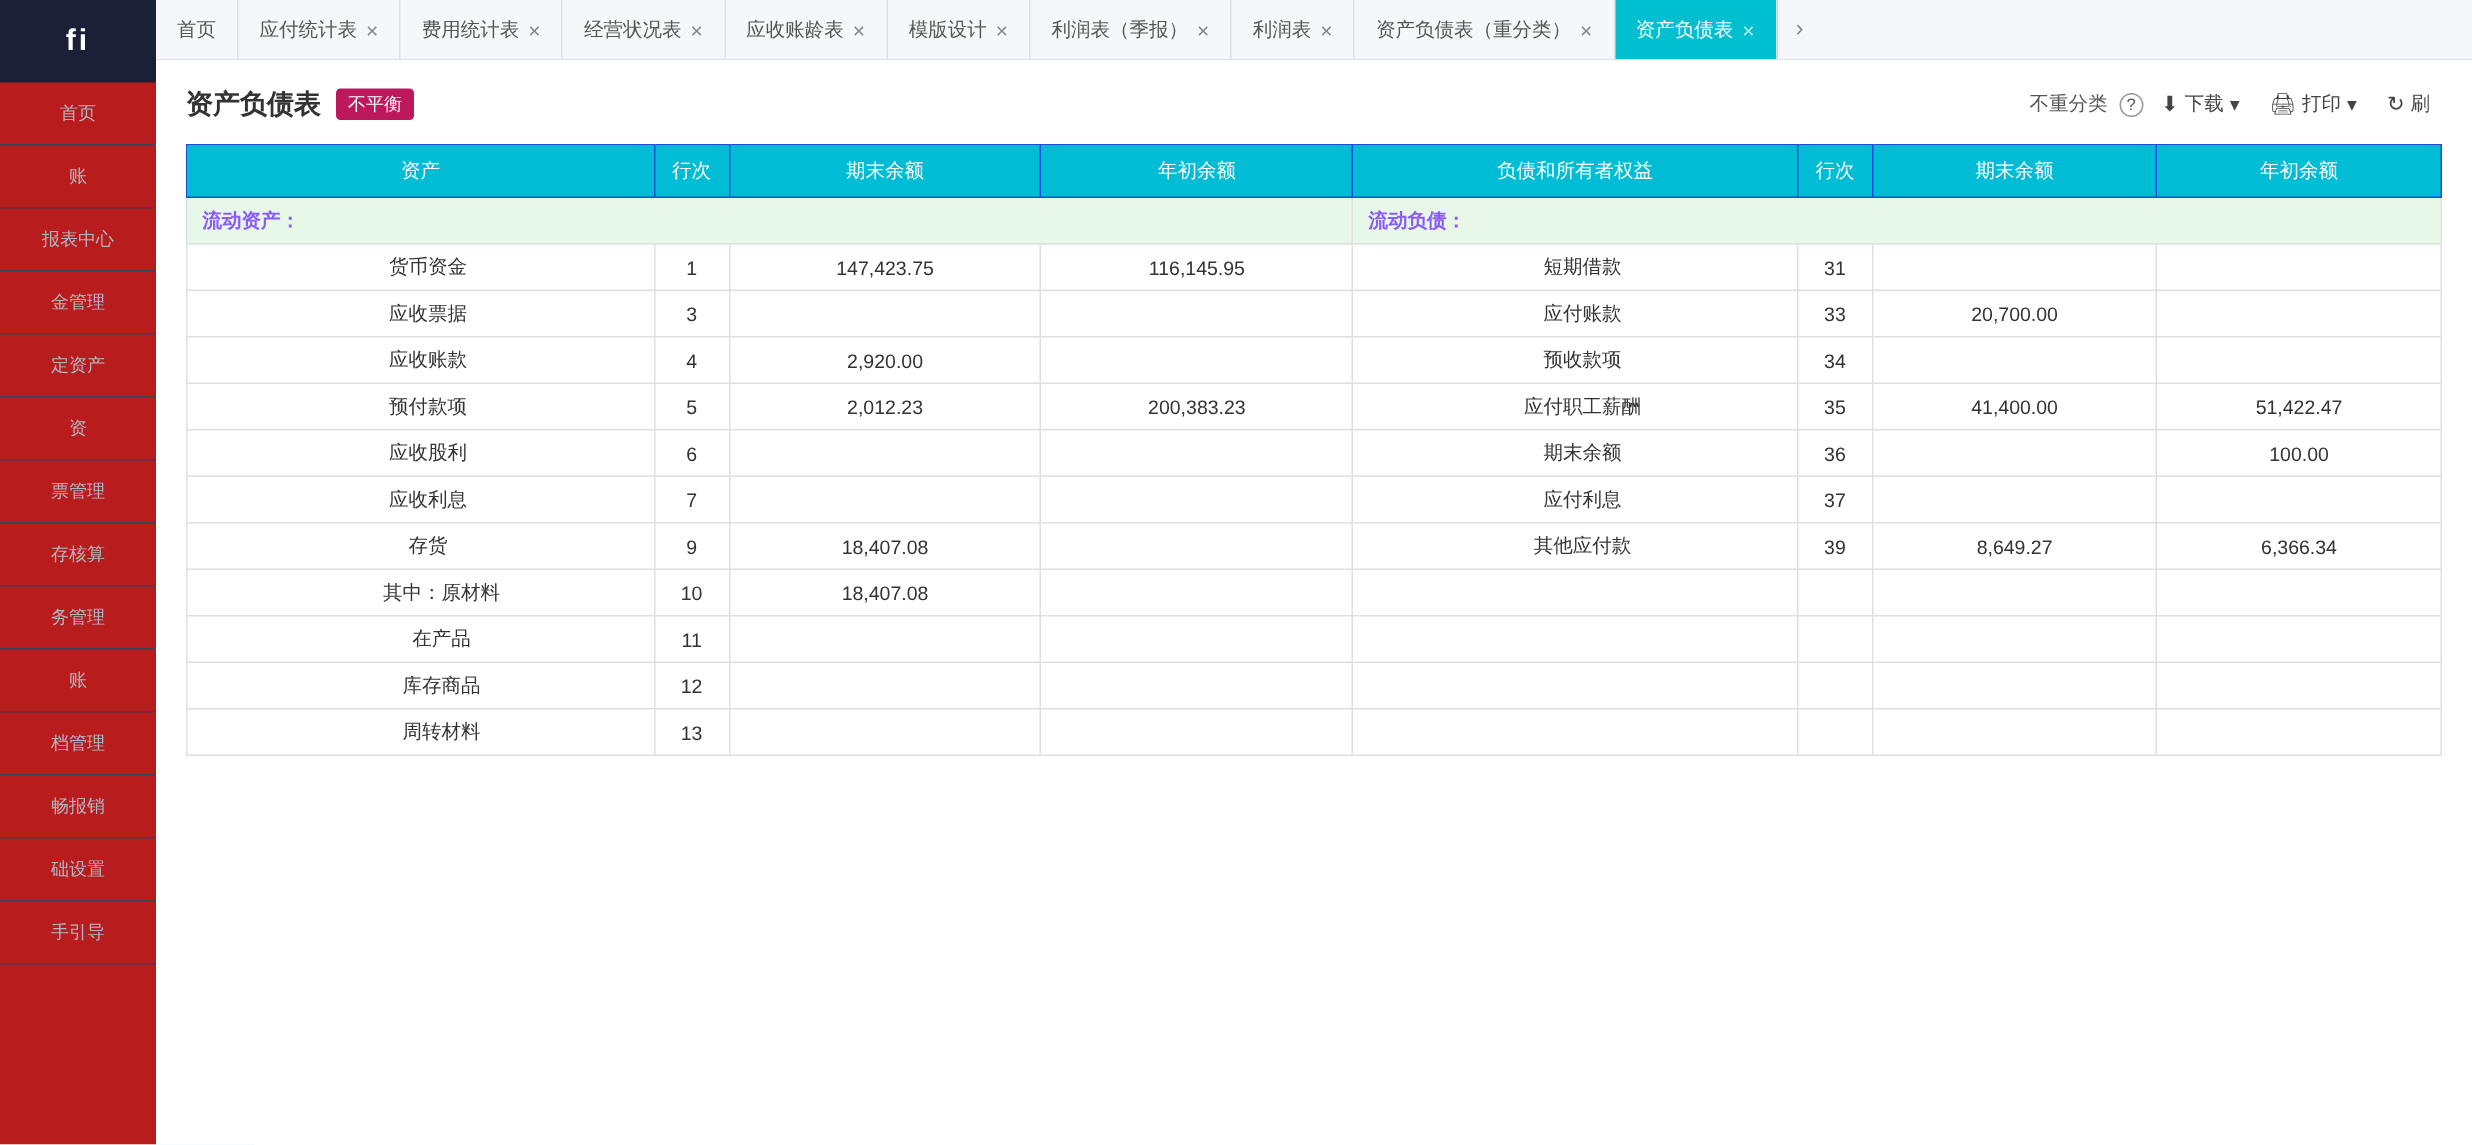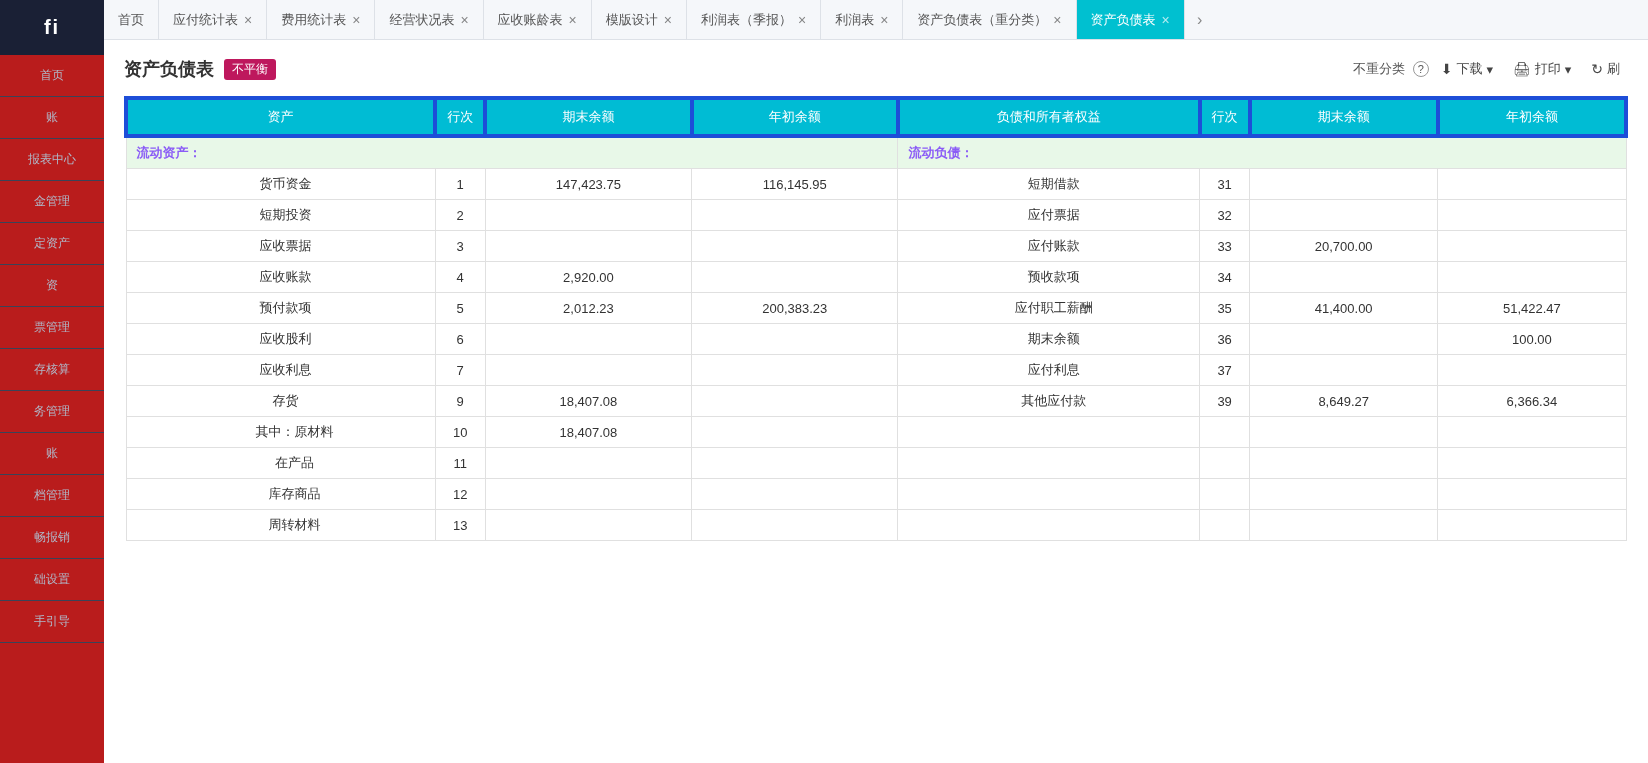--- a/index.html
+++ b/index.html
@@ -145,21 +145,21 @@
     .report-table {
       width: 100%;
       border-collapse: collapse;
       font-size: 13px;
     }
     .report-table th {
       background: #00bcd4;
       color: #fff;
       padding: 8px 6px;
       text-align: center;
-      border: 4px solid #1d4ed8;
+      border: 1px solid #1d4ed8;
       font-weight: normal;
     }
     .report-table td {
       padding: 6px 8px;
       border: 1px solid #e0e0e0;
       text-align: center;
       color: #333;
     }
     .section-row td {
       background: #e8f8e8;
@@ -301,30 +301,20 @@
     <td class="name-cell">货币资金</td>
     <td class="number-cell">1</td>
     <td class="amount-cell">147,423.75</td>
     <td class="amount-cell">116,145.95</td>
     <td class="name-cell">短期借款</td>
     <td class="number-cell">31</td>
     <td class="amount-cell"></td>
     <td class="amount-cell"></td>
   </tr>
           <tr>
-    <td class="name-cell">短期投资</td>
-    <td class="number-cell">2</td>
-    <td class="amount-cell"></td>
-    <td class="amount-cell"></td>
-    <td class="name-cell">应付票据</td>
-    <td class="number-cell">32</td>
-    <td class="amount-cell"></td>
-    <td class="amount-cell"></td>
-  </tr>
-          <tr>
     <td class="name-cell">应收票据</td>
     <td class="number-cell">3</td>
     <td class="amount-cell"></td>
     <td class="amount-cell"></td>
     <td class="name-cell">应付账款</td>
     <td class="number-cell">33</td>
     <td class="amount-cell">20,700.00</td>
     <td class="amount-cell"></td>
   </tr>
           <tr>

